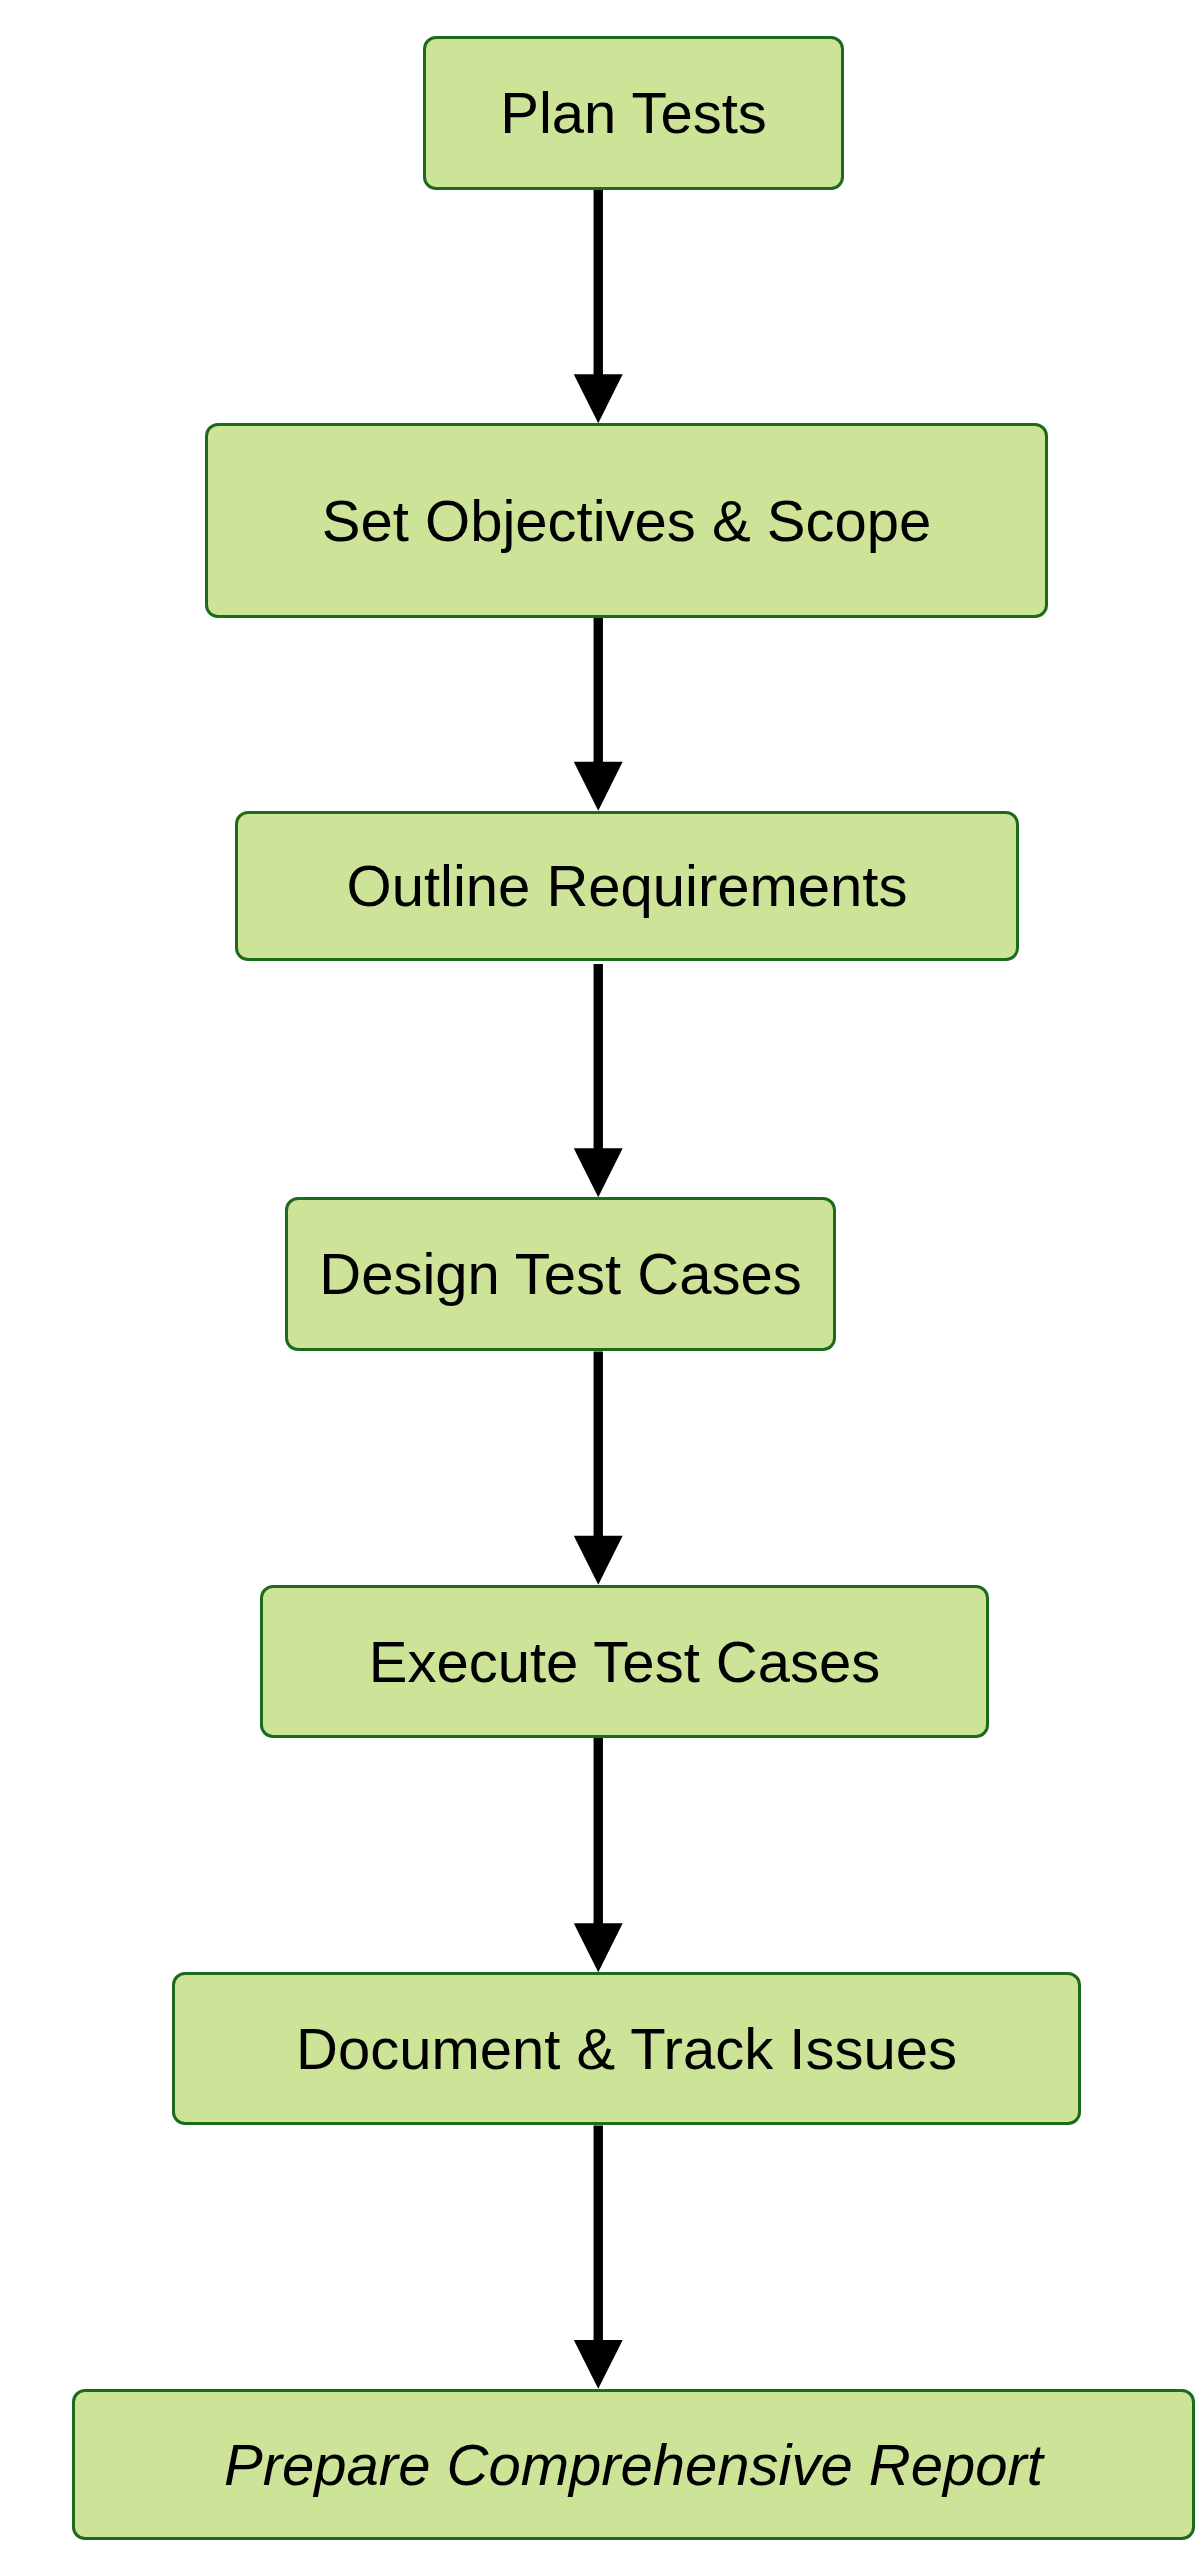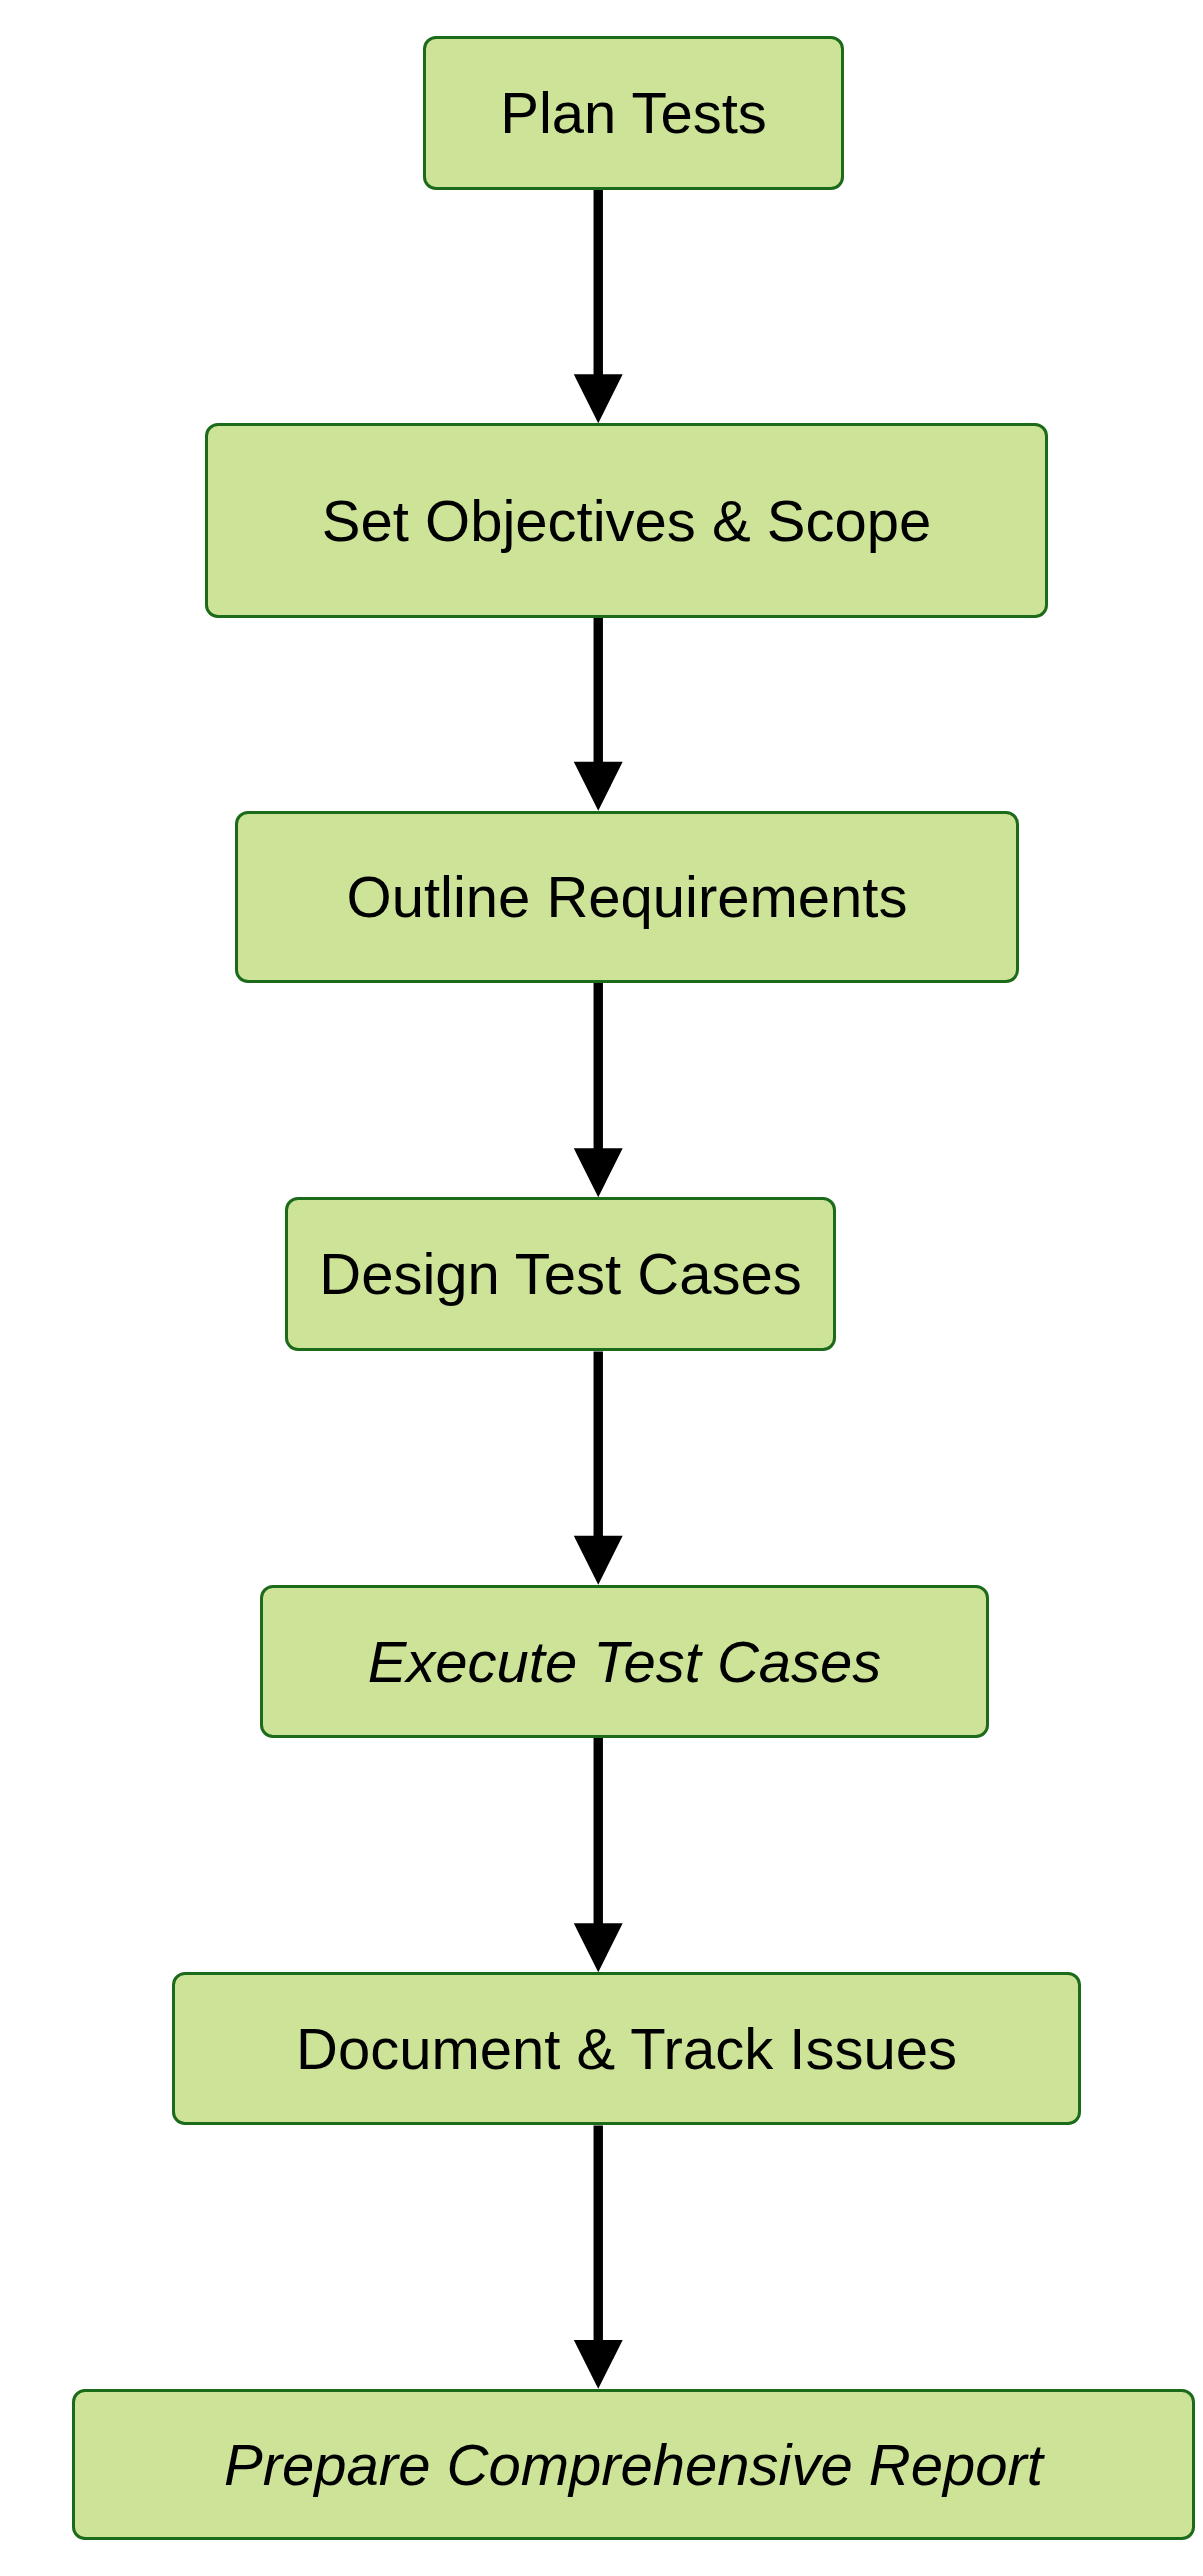--- a/index.html
+++ b/index.html
@@ -40,23 +40,23 @@
     font-family: "Liberation Sans", "DejaVu Sans", sans-serif;
     font-size: 58px;
     font-weight: 400;
     line-height: 1;
     white-space: nowrap;
     letter-spacing: 0px;
   }
 
   .n0 { left: 387px;  top: 36px;   width: 421px;  height: 154px; }
   .n1 { left: 169px;  top: 423px;  width: 843px;  height: 195px; }
-  .n2 { left: 199px;  top: 811px;  width: 784px;  height: 172px; }
+  .n2 { left: 199px;  top: 811px;  width: 784px;  height: 150px; }
   .n3 { left: 249px;  top: 1197px; width: 551px;  height: 154px; }
-  .n4 { left: 224px;  top: 1585px; width: 729px;  height: 153px; font-style: italic; }
+  .n4 { left: 224px;  top: 1585px; width: 729px;  height: 153px; }
   .n5 { left: 136px;  top: 1972px; width: 909px;  height: 153px; }
   .n6 { left: 36px;   top: 2389px; width: 1123px; height: 151px; font-style: italic; }
 
   
   .edge {
     position: absolute;
     left: 0;
     top: 0;
     width: 1204px;
     height: 2576px;

